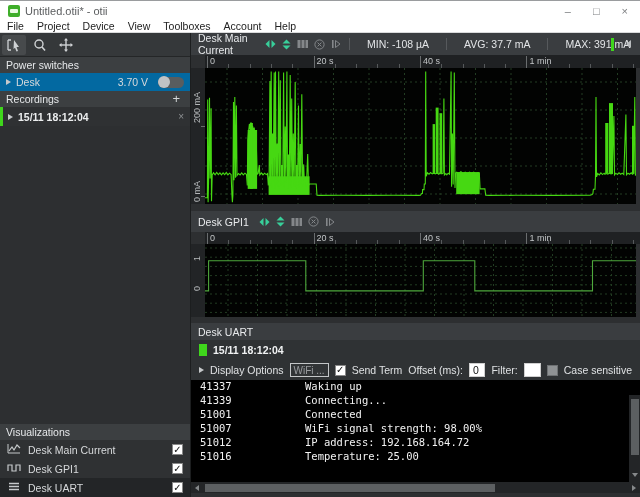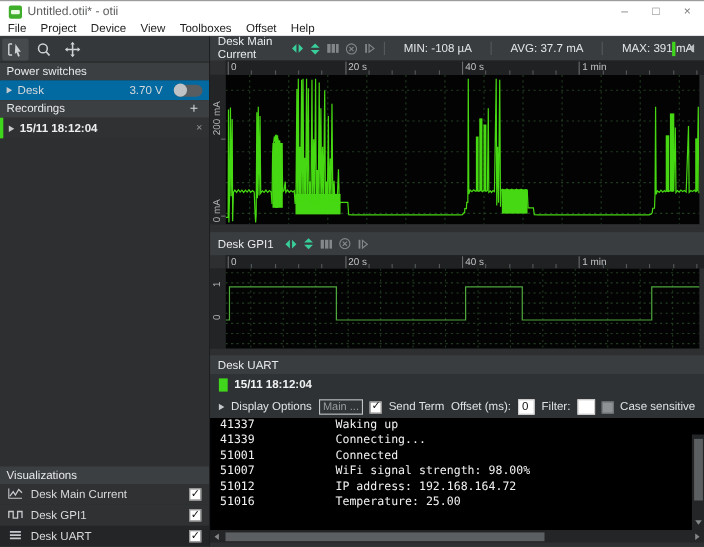--- a/index.html
+++ b/index.html
@@ -112,21 +112,21 @@
       <span>×</span>
     </div>
   </div>
 
   <div class="menubar" id="menubar">
       <span>File</span>
       <span>Project</span>
       <span>Device</span>
       <span>View</span>
       <span>Toolboxes</span>
-      <span>Offset</span>
+      <span>Account</span>
       <span>Help</span>
     </div>
 
   <div class="body">
 
     <div class="sidebar">
       <div class="side-toolbar">
         <div class="tool-btn active">
           <svg width="16" height="14" viewBox="0 0 16 14">
             <path d="M2,2 h3 M2,2 v10 M2,12 h3" stroke="#cfd2d4" stroke-width="1.3" fill="none"></path>
@@ -405,21 +405,21 @@
         <div class="panel-header uart-header">
           <span>Desk UART</span>
         </div>
         <div class="uart-rec">
           <div class="sq"></div>
           <span>15/11 18:12:04</span>
         </div>
         <div class="uart-controls">
           <div class="tri-r"></div>
           <span>Display Options</span>
-          <div class="inp-dark">Main ...</div>
+          <div class="inp-dark">WiFi ...</div>
           <div class="cb" id="cb-sendterm">✓</div>
           <span>Send Term</span>
           <span>Offset (ms):</span>
           <div class="inp-white w-offset">0</div>
           <span>Filter:</span>
           <div class="inp-white w-filter"></div>
           <div class="cb off" id="cb-case"></div>
           <span>Case sensitive</span>
         </div>
         <div class="uart-table">

